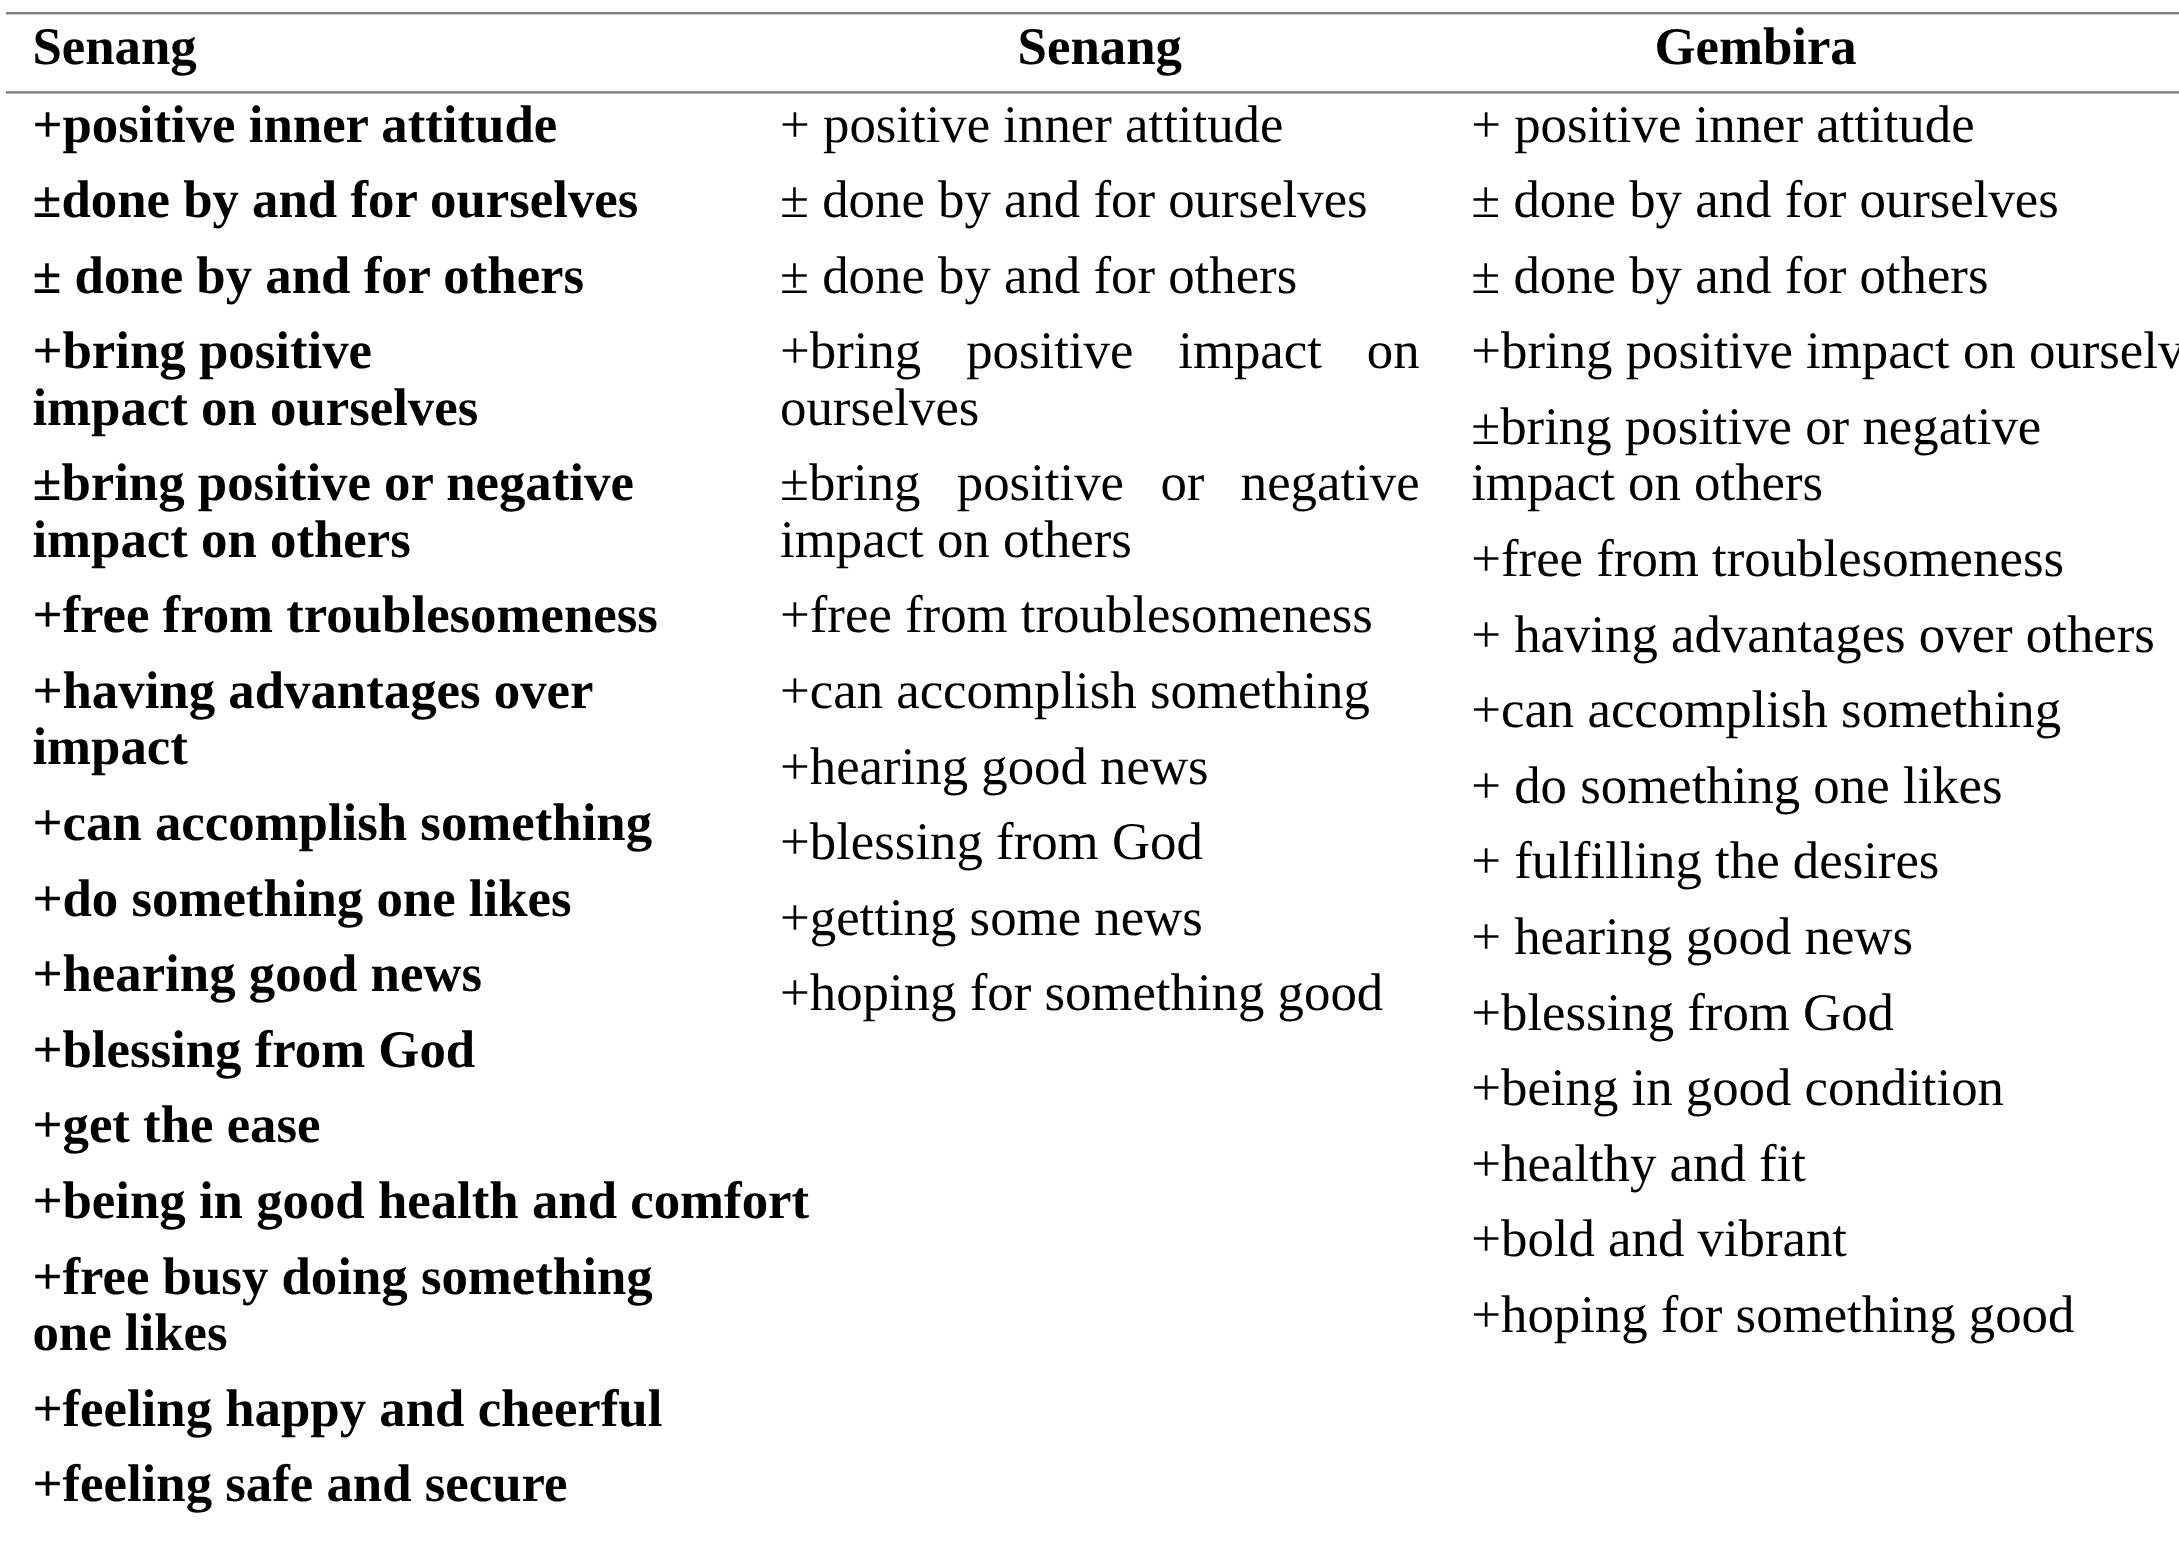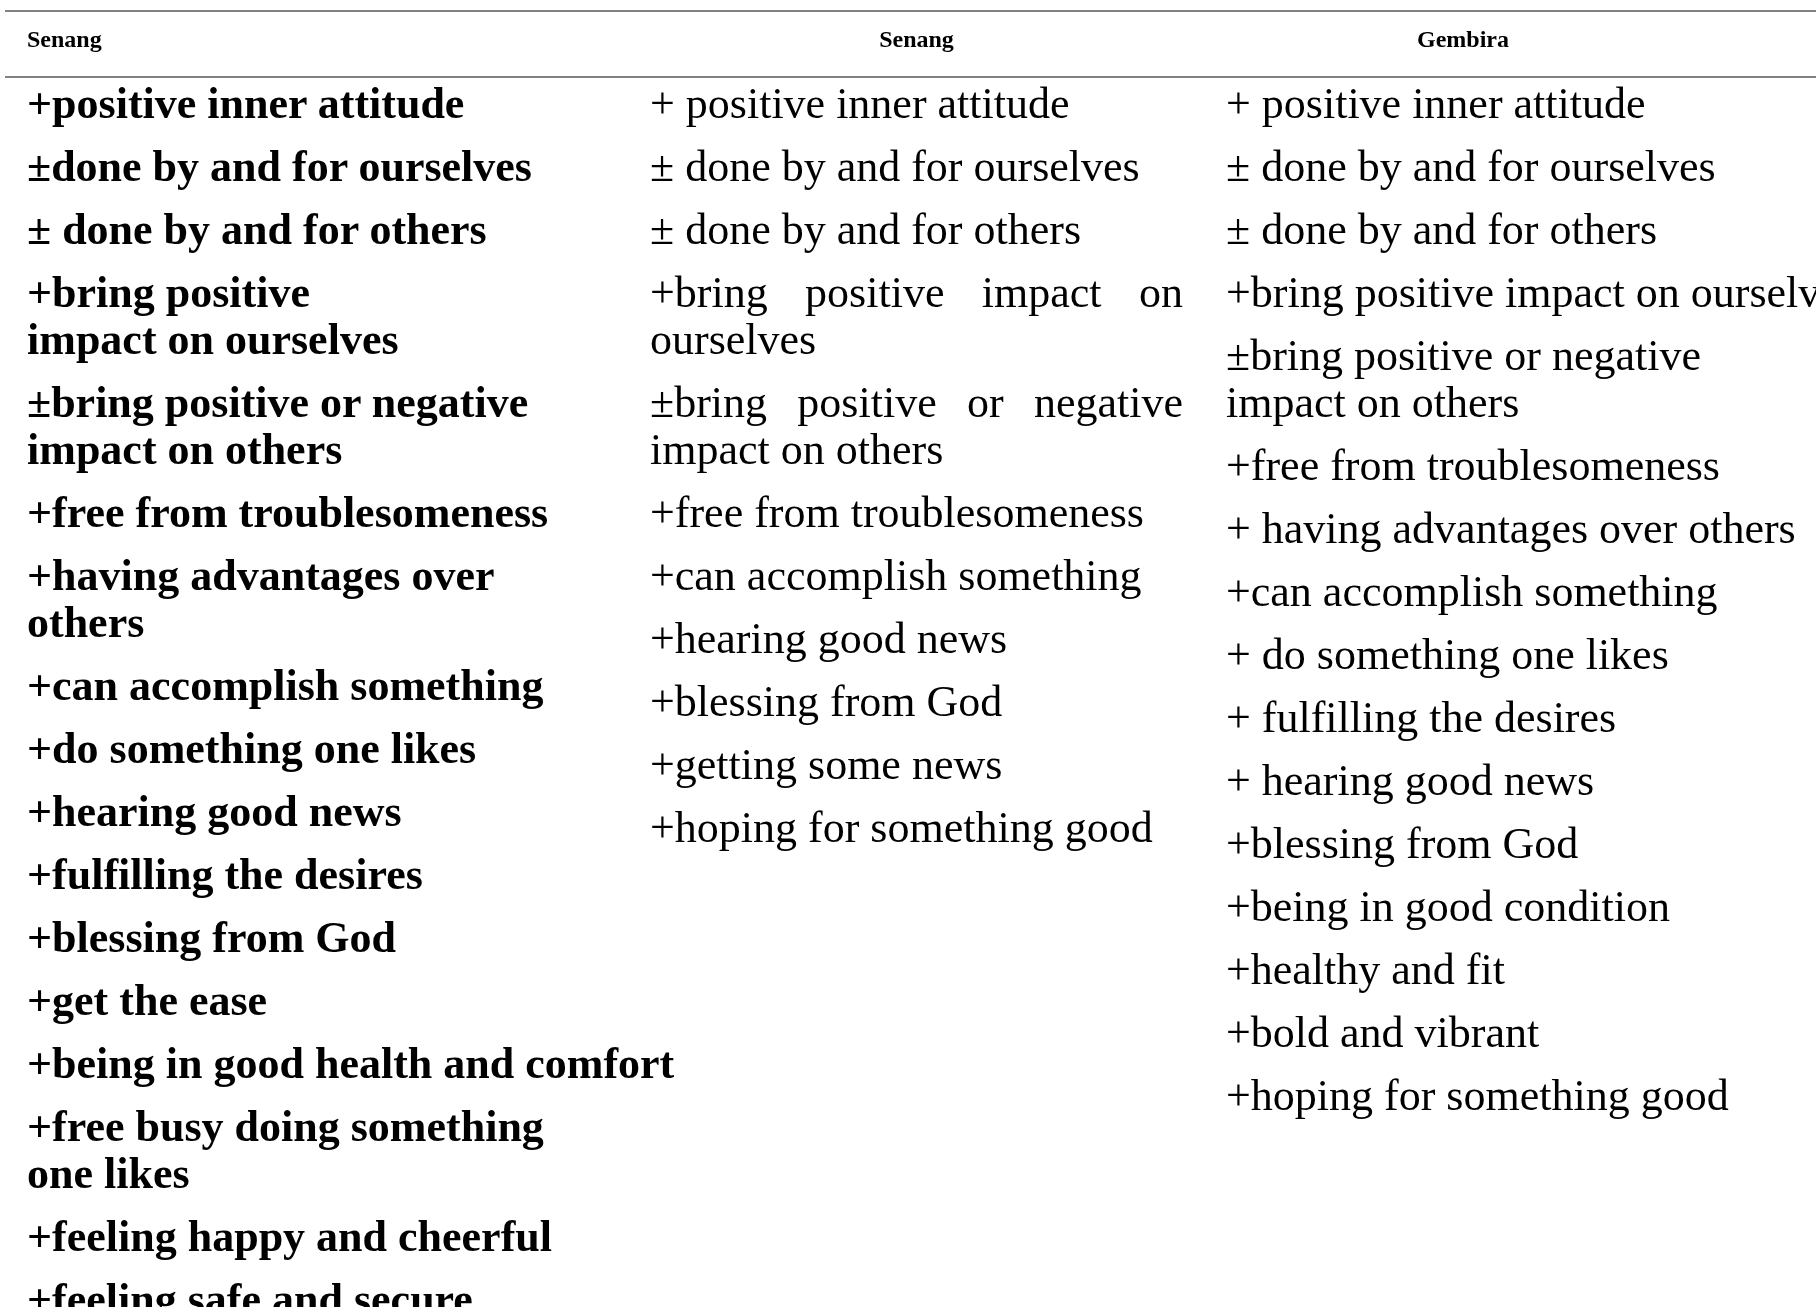--- a/index.html
+++ b/index.html
@@ -23,21 +23,21 @@
     background: #808080;
   }
   .rule-top { top: 10px; }
   .rule-mid { top: 76px; }
 
   .header-cell {
     position: absolute;
     top: 14px;
     height: 60px;
     line-height: 50px;
-    font-size: 24px;
+    font-size: 44px;
     font-weight: bold;
   }
   .h-senang { left: 27px; }
   .h-bahagia { left: 650px; width: 533px; text-align: center; }
   .h-gembira { left: 1168px; width: 590px; text-align: center; }
 
   .col {
     position: absolute;
     top: 80px;
     font-size: 44px;
@@ -62,25 +62,24 @@
 <div class="header-cell h-bahagia">Senang</div>
 <div class="header-cell h-gembira">Gembira</div>
 
 <div class="col col-senang">
   <div class="item">+positive inner attitude</div>
   <div class="item">±done by and for ourselves</div>
   <div class="item">± done by and for others</div>
   <div class="item" style="width:420px">+bring positive impact on ourselves</div>
   <div class="item" style="width:560px">±bring positive or negative impact on others</div>
   <div class="item">+free from troublesomeness</div>
-  <div class="item">+having advantages over others</div>
+  <div class="item">+having advantages over impact</div>
   <div class="item">+can accomplish something</div>
   <div class="item">+do something one likes</div>
   <div class="item">+hearing good news</div>
-  <div class="item">+fulfilling the desires</div>
   <div class="item">+blessing from God</div>
   <div class="item">+get the ease</div>
   <div class="item" style="white-space:nowrap">+being in good health and comfort</div>
   <div class="item" style="width:550px">+free busy doing something one likes</div>
   <div class="item">+feeling happy and cheerful</div>
   <div class="item">+feeling safe and secure</div>
 </div>
 
 <div class="col col-bahagia">
   <div class="item">+ positive inner attitude</div>

